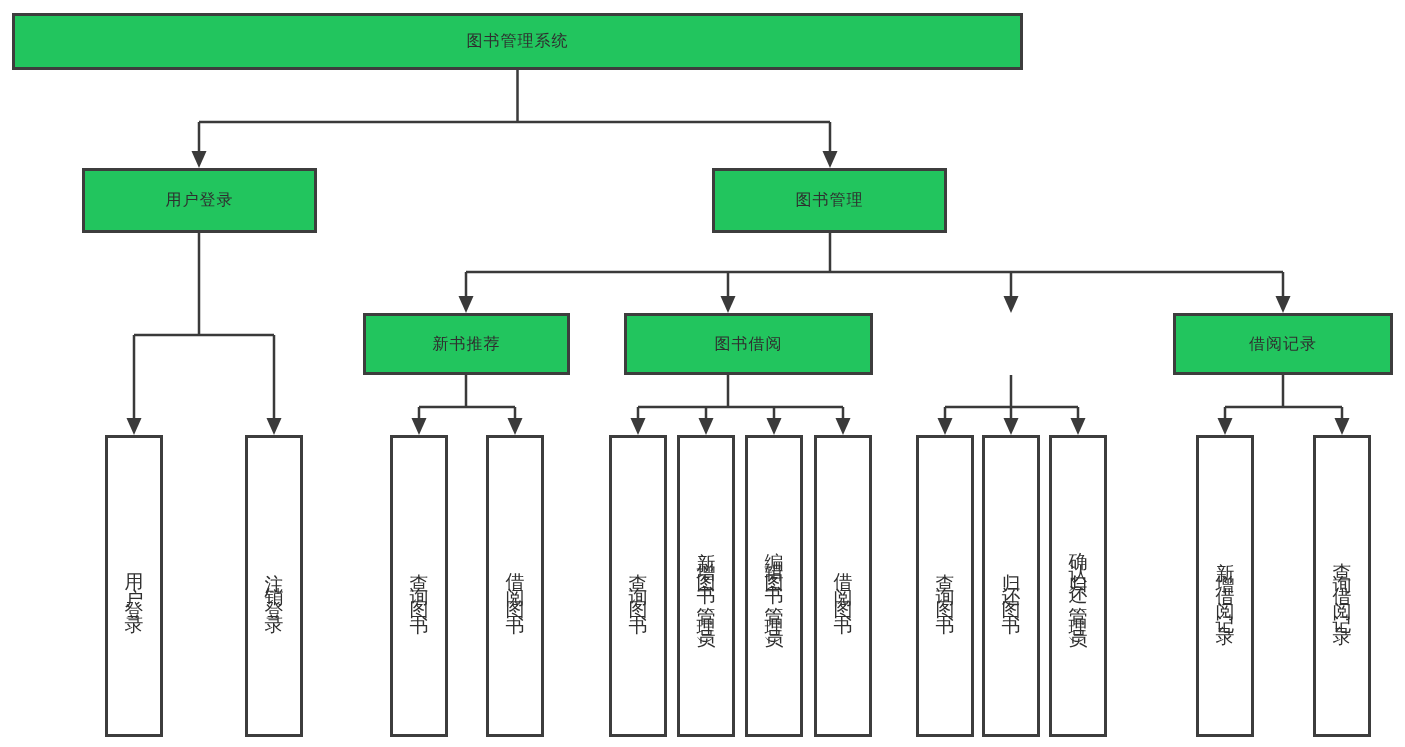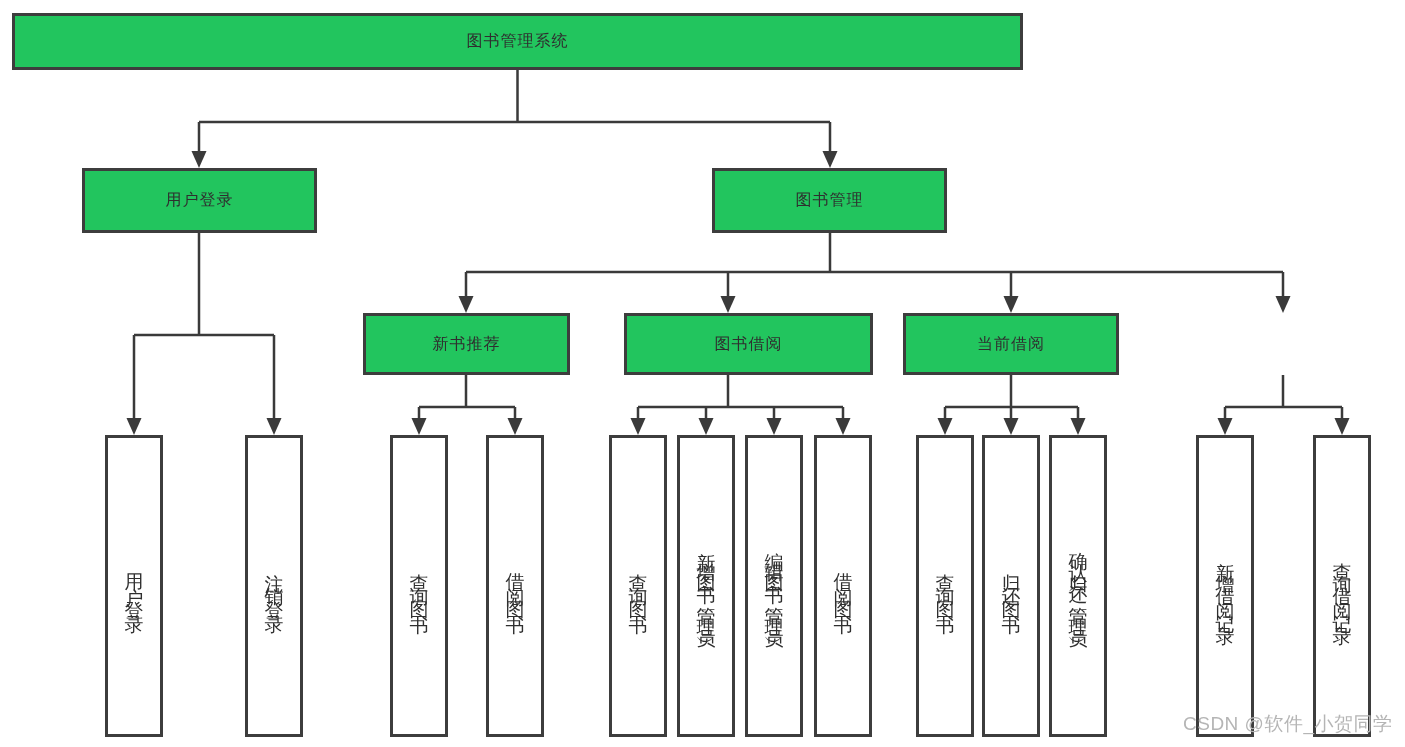--- a/index.html
+++ b/index.html
@@ -64,21 +64,21 @@
     </g>
   </svg>
 
   <div class="node" style="left:12px;top:13px;width:1011px;height:57px;">图书管理系统</div>
 
   <div class="node" style="left:82px;top:168px;width:235px;height:65px;">用户登录</div>
   <div class="node" style="left:712px;top:168px;width:235px;height:65px;font-family:Liberation Serif, serif;">图书管理</div>
 
   <div class="node" style="left:363px;top:313px;width:207px;height:62px;">新书推荐</div>
   <div class="node" style="left:624px;top:313px;width:249px;height:62px;">图书借阅</div>
-  <div class="node" style="left:903px;top:313px;width:216px;height:62px;">当前借阅</div>
+  <div class="node" style="left:1173px;top:313px;width:220px;height:62px;">借阅记录</div>
 
   <div class="leaf" style="left:105px;">
     <span class="ls-wide">用户登录</span>
   </div>
   <div class="leaf" style="left:245px;">
     <span class="ls-wide">注销登录</span>
   </div>
 
   <div class="leaf" style="left:390px;">
     <span class="ls-wide">查询图书</span>
@@ -110,15 +110,14 @@
     <span class="ls-tight">确认归还（管理员）</span>
   </div>
 
   <div class="leaf" style="left:1196px;">
     <span class="ls-mid">新增借阅记录</span>
   </div>
   <div class="leaf" style="left:1313px;">
     <span class="ls-mid">查询借阅记录</span>
   </div>
 
-  <div class="watermark">CSDN @软件_小贺同学</div>
 
 </div>
 
 </body></html>

